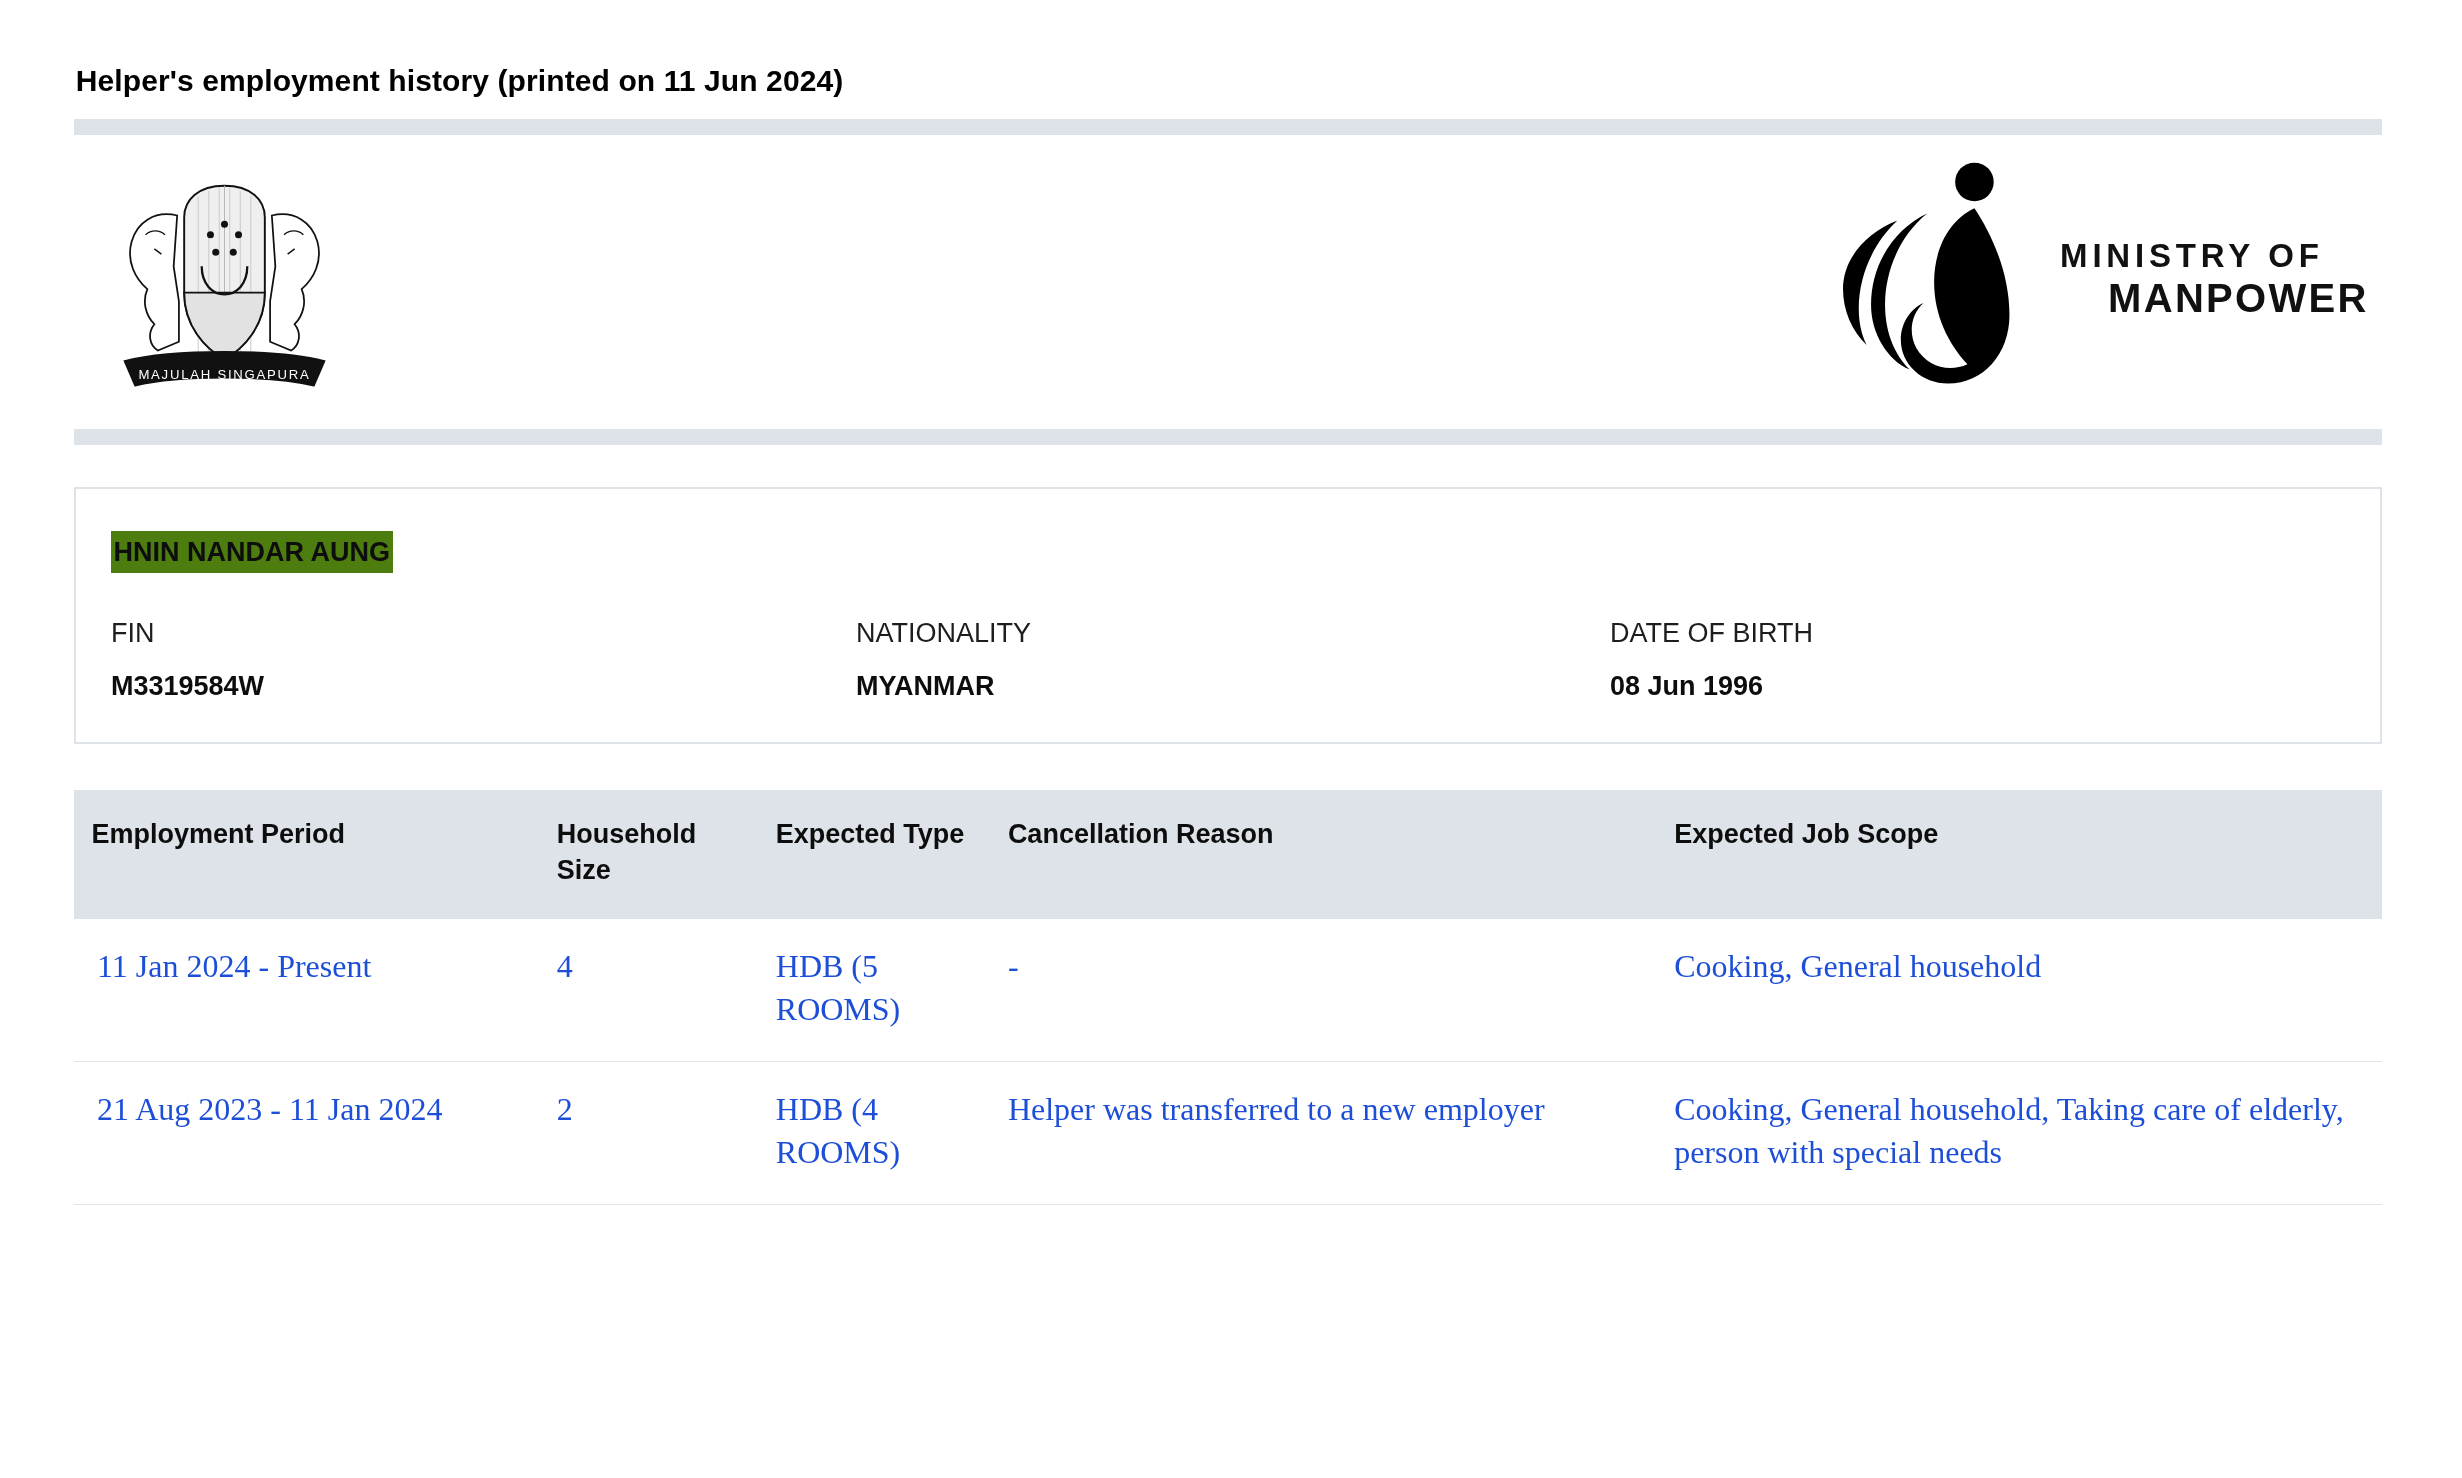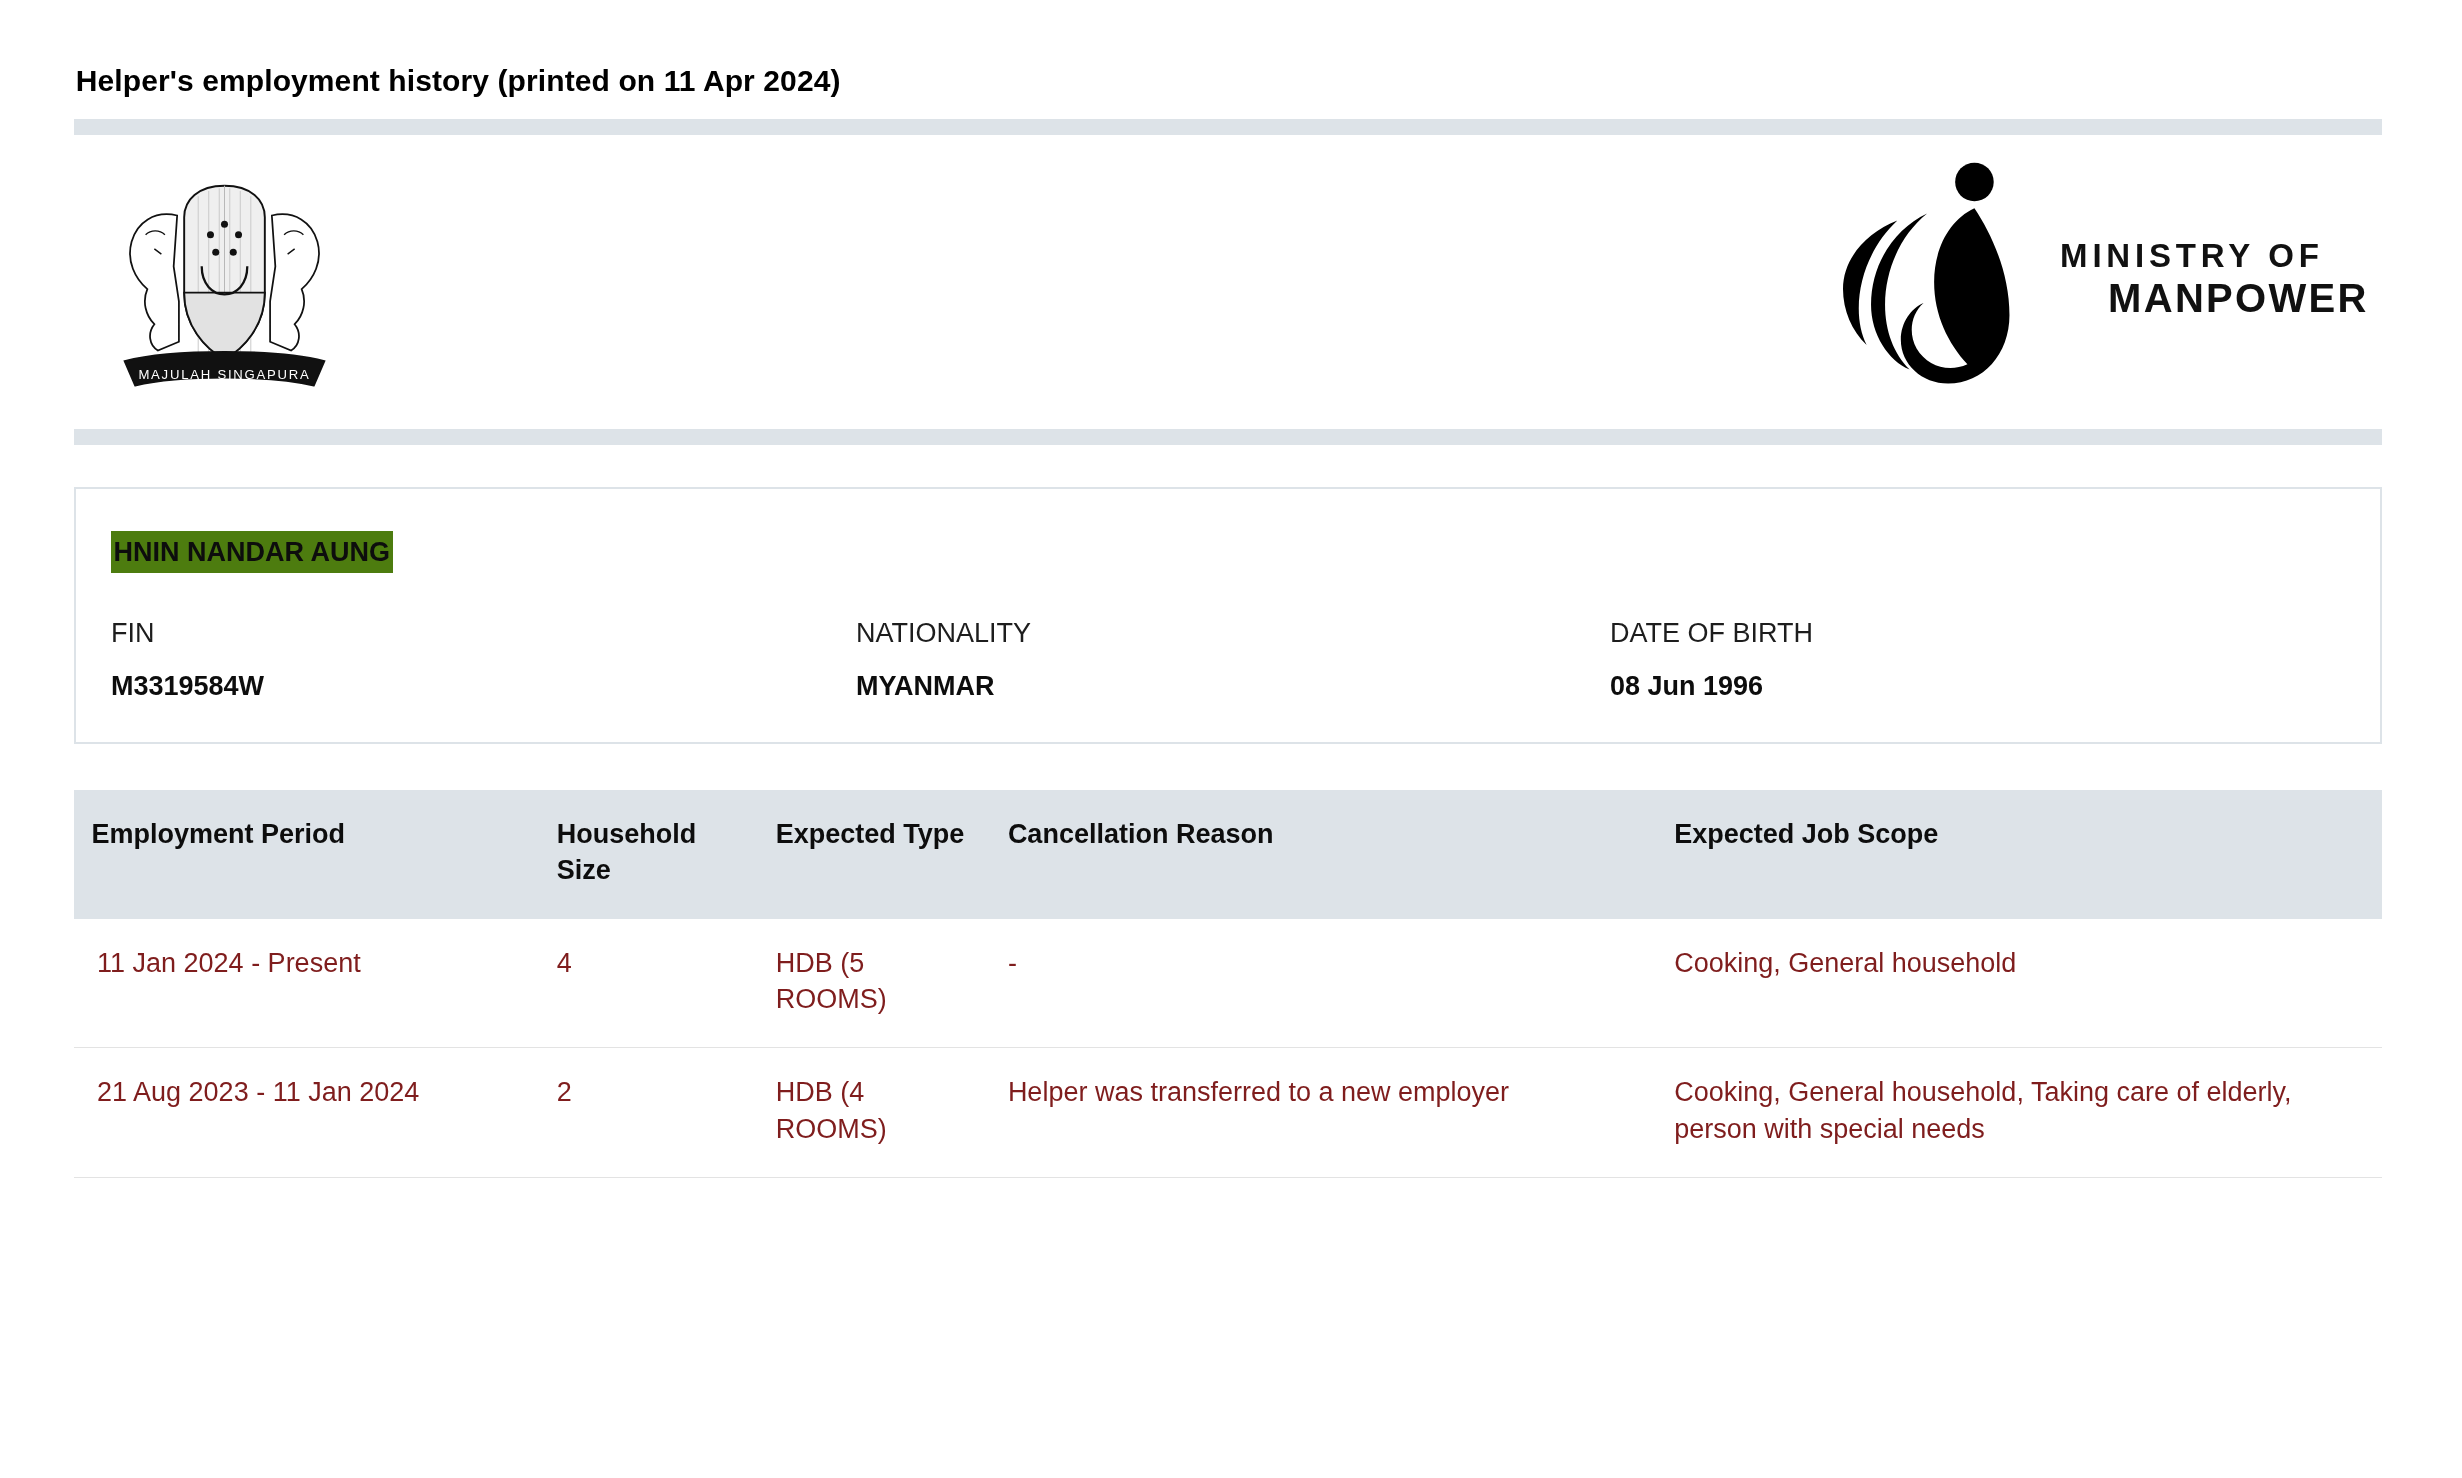--- a/index.html
+++ b/index.html
@@ -115,40 +115,41 @@
     text-align: left;
     font-size: 27px;
     font-weight: bold;
     color: #0d0d0d;
     padding: 26px 17.5px 30px 17.5px;
     vertical-align: top;
     line-height: 1.35;
   }
   table.history thead th:first-child { }
   table.history tbody td {
-    font-size: 27px;
-    color: #7f1d1d;
+    font-size: 32px;
+    color: #1d4ed8;
     padding: 26px 17.5px 30px 17.5px;
     vertical-align: top;
     line-height: 1.35;
     border-bottom: 1.8px solid #e3e3e3;
+    font-family: Liberation Serif, serif;
   }
   table.history tbody td:first-child { padding-left: 23px; }
   col.c-period { width: 465px; }
   col.c-size   { width: 219px; }
   col.c-type   { width: 232px; }
   col.c-reason { width: 666px; }
   col.c-scope  { width: 725px; }
 </style>
 </head>
 <body>
 
 <div class="page">
 
-  <div class="doc-title">Helper's employment history (printed on 11 Apr 2024)</div>
+  <div class="doc-title">Helper's employment history (printed on 11 Jun 2024)</div>
 
   <div class="rule-bar"></div>
 
   <div class="logo-row">
     <span class="crest-wrap">
       <svg class="crest" viewBox="0 0 300 270" xmlns="http://www.w3.org/2000/svg">
         <g fill="none" stroke="#111" stroke-width="2.2">
           <path d="M150 28 C120 28 104 44 104 64 L104 150 C104 186 126 212 150 226 C174 212 196 186 196 150 L196 64 C196 44 180 28 150 28 Z" fill="#efefef"></path>
           <path d="M150 28 L150 226" stroke="#b8b8b8" stroke-width="1.2"></path>
           <path d="M120 40 L120 220 M132 34 L132 224 M144 31 L144 226 M156 31 L156 226 M168 34 L168 224 M180 40 L180 220" stroke="#c8c8c8" stroke-width="1.1"></path>

